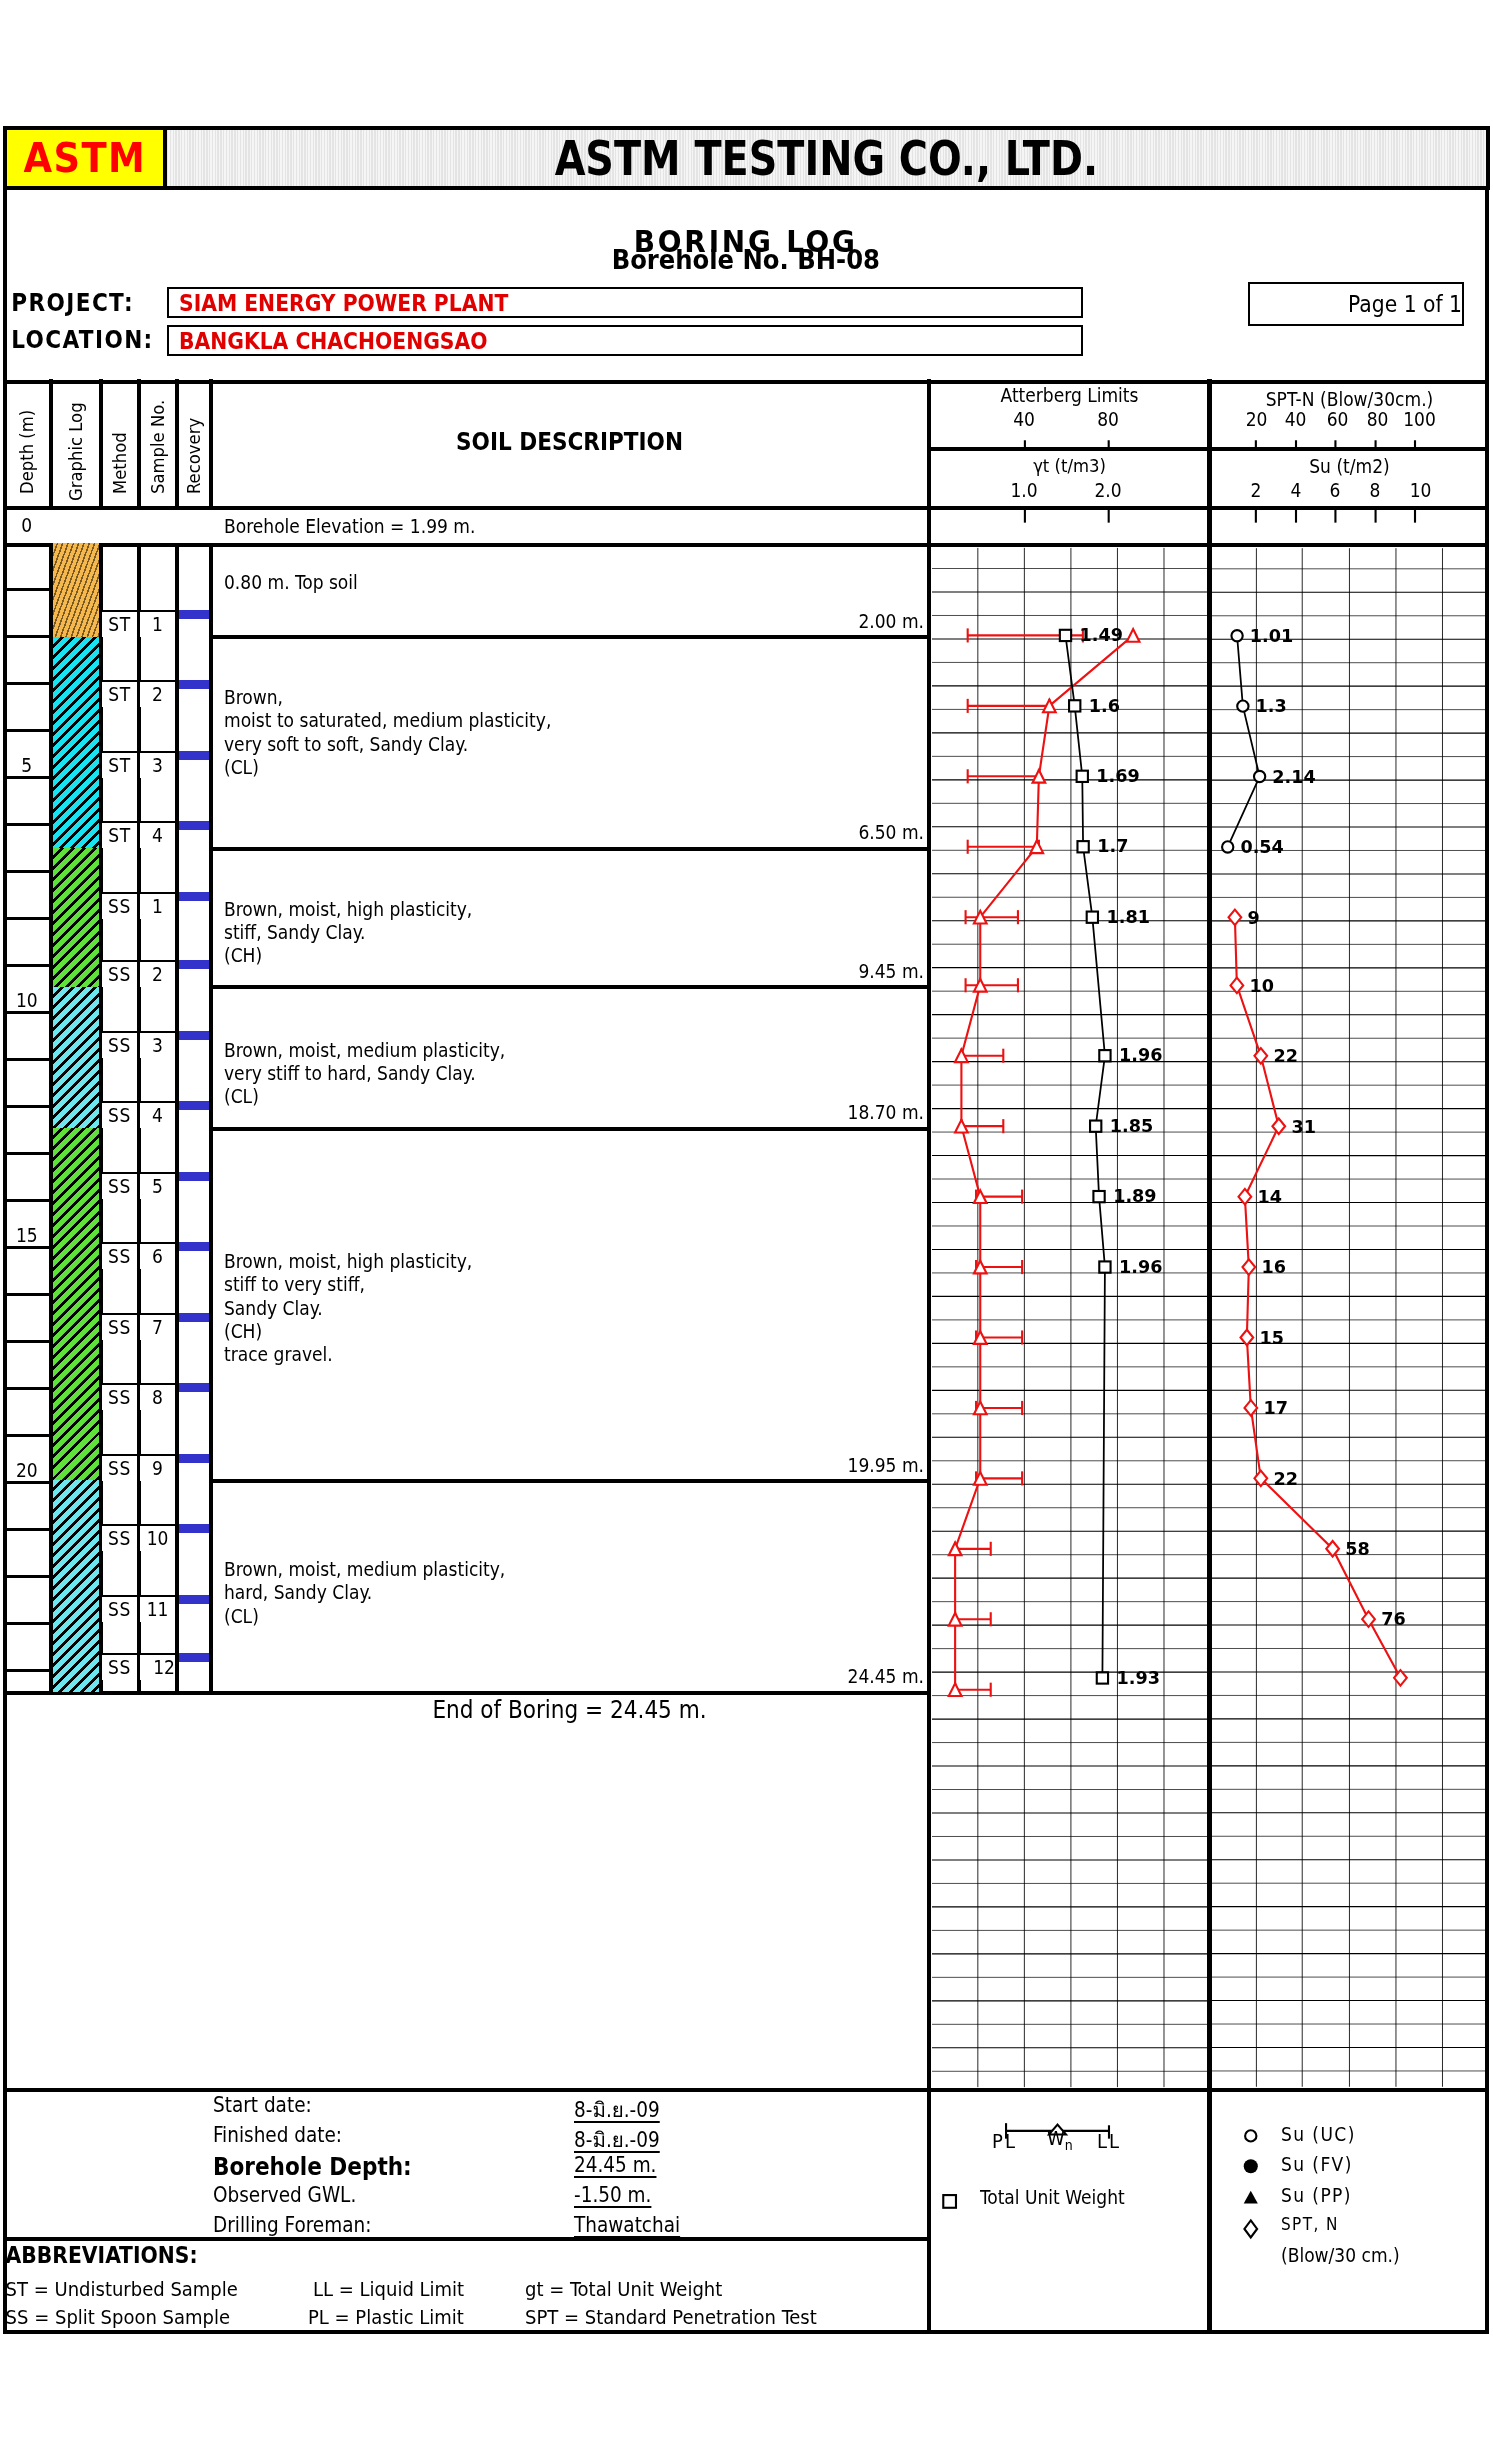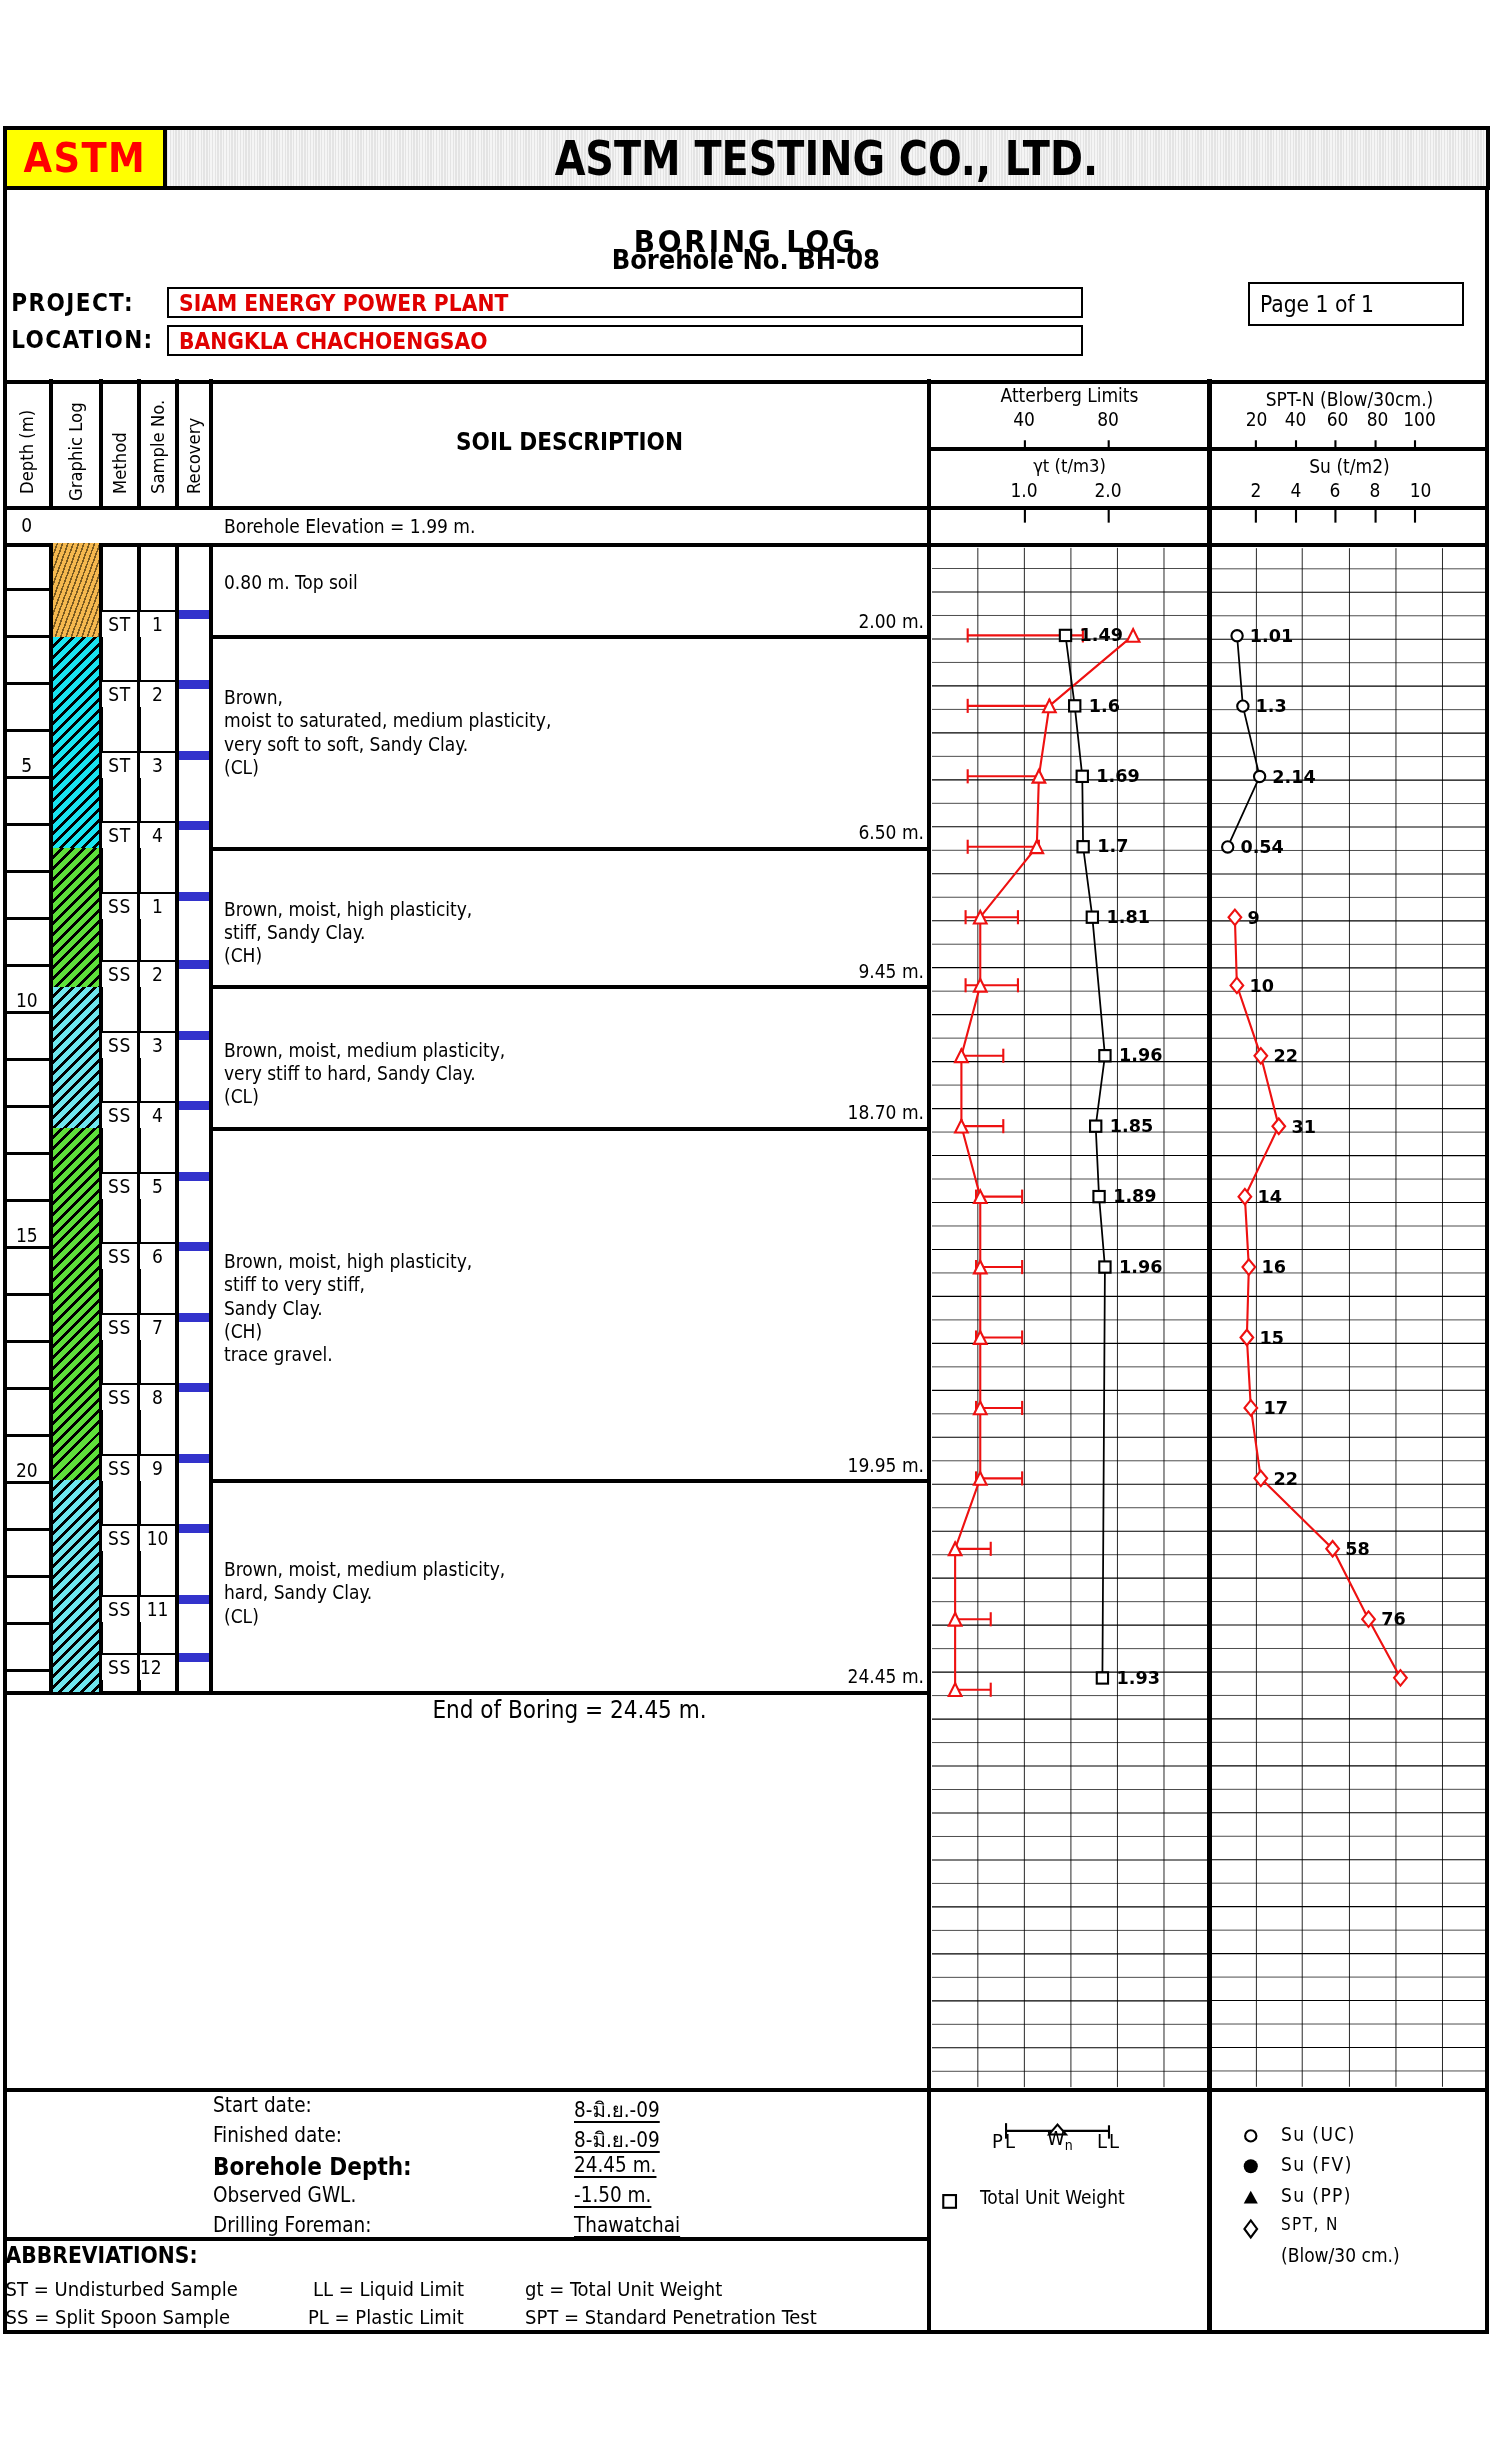--- a/index.html
+++ b/index.html
@@ -1,18 +1,18 @@
 <!DOCTYPE html>
 <html style="font-size:11.3px"><head>
 <meta charset="utf-8">
 <style>
   html,body{margin:0;padding:0;background:#fff;}
   body{width:1493px;height:2462px;position:relative;overflow:hidden;font-family:"DejaVu Sans Condensed","DejaVu Sans",sans-serif;color:#000;}
   .abs{position:absolute;}
-  .bx{position:absolute;box-sizing:border-box;}
+  .bx{position:absolute;box-sizing:border-box;justify-content:flex-end;}
   .logo{left:2.8px;top:126px;width:164px;height:64px;background:#ffff00;border:4.2px solid #000;box-sizing:border-box;color:#ff0000;font-weight:bold;font-size:41px;display:flex;align-items:center;justify-content:center;letter-spacing:1.4px;}
   .titlebar{left:167px;top:126px;width:1323px;height:64px;border:4.2px solid #000;border-left:none;box-sizing:border-box;background:repeating-linear-gradient(90deg,#e4e4e4 0 1.4px,#f5f5f5 1.4px 2.8px);display:flex;align-items:center;justify-content:center;font-weight:bold;font-size:48px;transform-origin:center;}
   .hdrblock{left:2.8px;top:186px;width:1486px;height:198px;border:4.2px solid #000;box-sizing:border-box;}
   .bigtitle{width:100%;text-align:center;font-weight:bold;}
   .field{position:absolute;border:2.8px solid #000;box-sizing:border-box;color:#e00000;font-weight:bold;font-size:22.6px;padding-left:10px;display:flex;align-items:center;}
   .lbl{position:absolute;font-weight:bold;font-size:24px;letter-spacing:1.4px;}
   .vline{position:absolute;background:#000;}
   .hline{position:absolute;background:#000;}
   .vtext{position:absolute;writing-mode:vertical-rl;transform:rotate(180deg);font-size:18.3px;text-align:left;white-space:nowrap;}
   .txt{position:absolute;font-size:19px;white-space:nowrap;}
@@ -222,21 +222,21 @@
     <div style="position: absolute; left: 102px; top: 1454px; width: 35px; height: 27px; background: rgb(255, 255, 255); border-top: 2.8px solid rgb(0, 0, 0); box-sizing: border-box; font-size: 19px; text-align: center; letter-spacing: 0.7px; line-height: 24px;">SS</div>
     <div style="position: absolute; left: 140px; top: 1454px; width: 35px; height: 27px; background: rgb(255, 255, 255); border-top: 2.8px solid rgb(0, 0, 0); box-sizing: border-box; font-size: 19px; text-align: center; line-height: 24px;">9</div>
     <div style="position: absolute; left: 179px; top: 1454px; width: 30px; height: 8.5px; background: rgb(51, 51, 204);"></div>
     <div style="position: absolute; left: 102px; top: 1524px; width: 35px; height: 27px; background: rgb(255, 255, 255); border-top: 2.8px solid rgb(0, 0, 0); box-sizing: border-box; font-size: 19px; text-align: center; letter-spacing: 0.7px; line-height: 24px;">SS</div>
     <div style="position: absolute; left: 140px; top: 1524px; width: 35px; height: 27px; background: rgb(255, 255, 255); border-top: 2.8px solid rgb(0, 0, 0); box-sizing: border-box; font-size: 19px; text-align: center; line-height: 24px;">10</div>
     <div style="position: absolute; left: 179px; top: 1524px; width: 30px; height: 8.5px; background: rgb(51, 51, 204);"></div>
     <div style="position: absolute; left: 102px; top: 1595px; width: 35px; height: 27px; background: rgb(255, 255, 255); border-top: 2.8px solid rgb(0, 0, 0); box-sizing: border-box; font-size: 19px; text-align: center; letter-spacing: 0.7px; line-height: 24px;">SS</div>
     <div style="position: absolute; left: 140px; top: 1595px; width: 35px; height: 27px; background: rgb(255, 255, 255); border-top: 2.8px solid rgb(0, 0, 0); box-sizing: border-box; font-size: 19px; text-align: center; line-height: 24px;">11</div>
     <div style="position: absolute; left: 179px; top: 1595px; width: 30px; height: 8.5px; background: rgb(51, 51, 204);"></div>
     <div style="position: absolute; left: 102px; top: 1653px; width: 35px; height: 27px; background: rgb(255, 255, 255); border-top: 2.8px solid rgb(0, 0, 0); box-sizing: border-box; font-size: 19px; text-align: center; letter-spacing: 0.7px; line-height: 24px;">SS</div>
-    <div style="position: absolute; left: 140px; top: 1653px; width: 35px; height: 27px; background: rgb(255, 255, 255); border-top: 2.8px solid rgb(0, 0, 0); box-sizing: border-box; font-size: 19px; text-align: left; line-height: 24px;">12</div>
+    <div style="position: absolute; left: 140px; top: 1653px; width: 35px; height: 27px; background: rgb(255, 255, 255); border-top: 2.8px solid rgb(0, 0, 0); box-sizing: border-box; font-size: 19px; text-align: right; line-height: 24px;">12</div>
     <div style="position: absolute; left: 179px; top: 1653px; width: 30px; height: 8.5px; background: rgb(51, 51, 204);"></div>
   </div>
 
 <svg id="chart-atterberg" class="abs" style="left:932px;top:547px;" width="275" height="1541" viewBox="0 0 390 2183">
     <line x1="0" y1="29.299999999999997" x2="390" y2="29.299999999999997" stroke="#000" stroke-width="1"></line>
     <line x1="0" y1="62.599999999999994" x2="390" y2="62.599999999999994" stroke="#000" stroke-width="1.6"></line>
     <line x1="0" y1="95.89999999999999" x2="390" y2="95.89999999999999" stroke="#000" stroke-width="1"></line>
     <line x1="0" y1="129.2" x2="390" y2="129.2" stroke="#000" stroke-width="1.6"></line>
     <line x1="0" y1="162.5" x2="390" y2="162.5" stroke="#000" stroke-width="1"></line>
     <line x1="0" y1="195.79999999999998" x2="390" y2="195.79999999999998" stroke="#000" stroke-width="1.6"></line>

